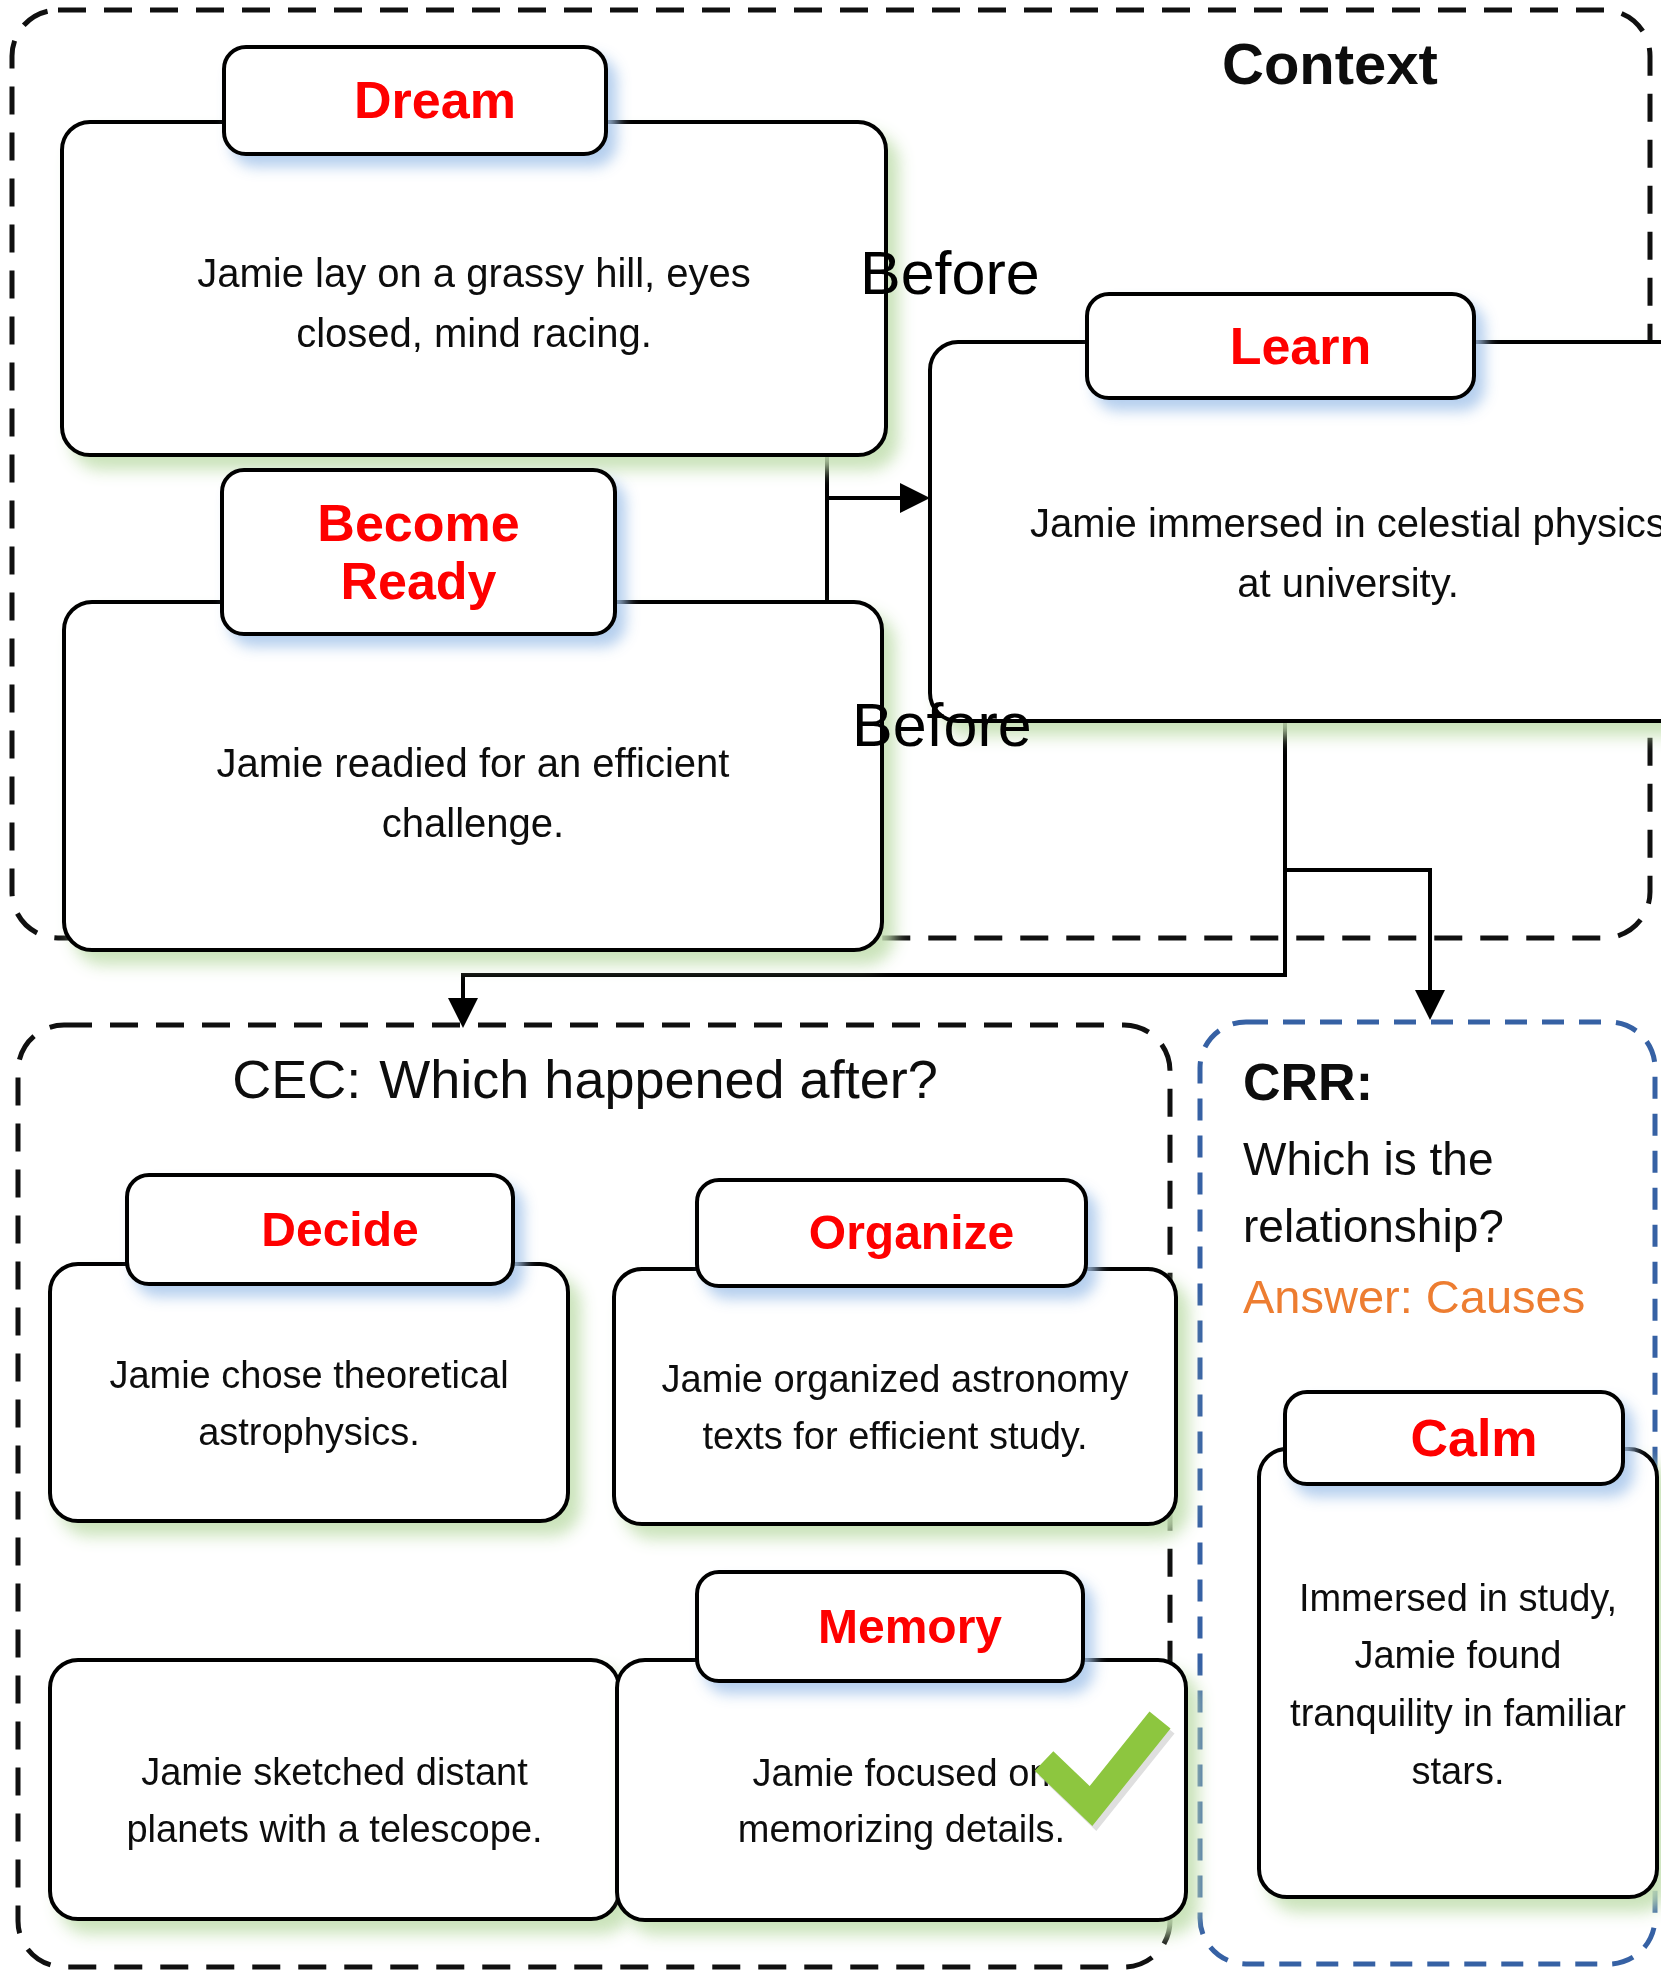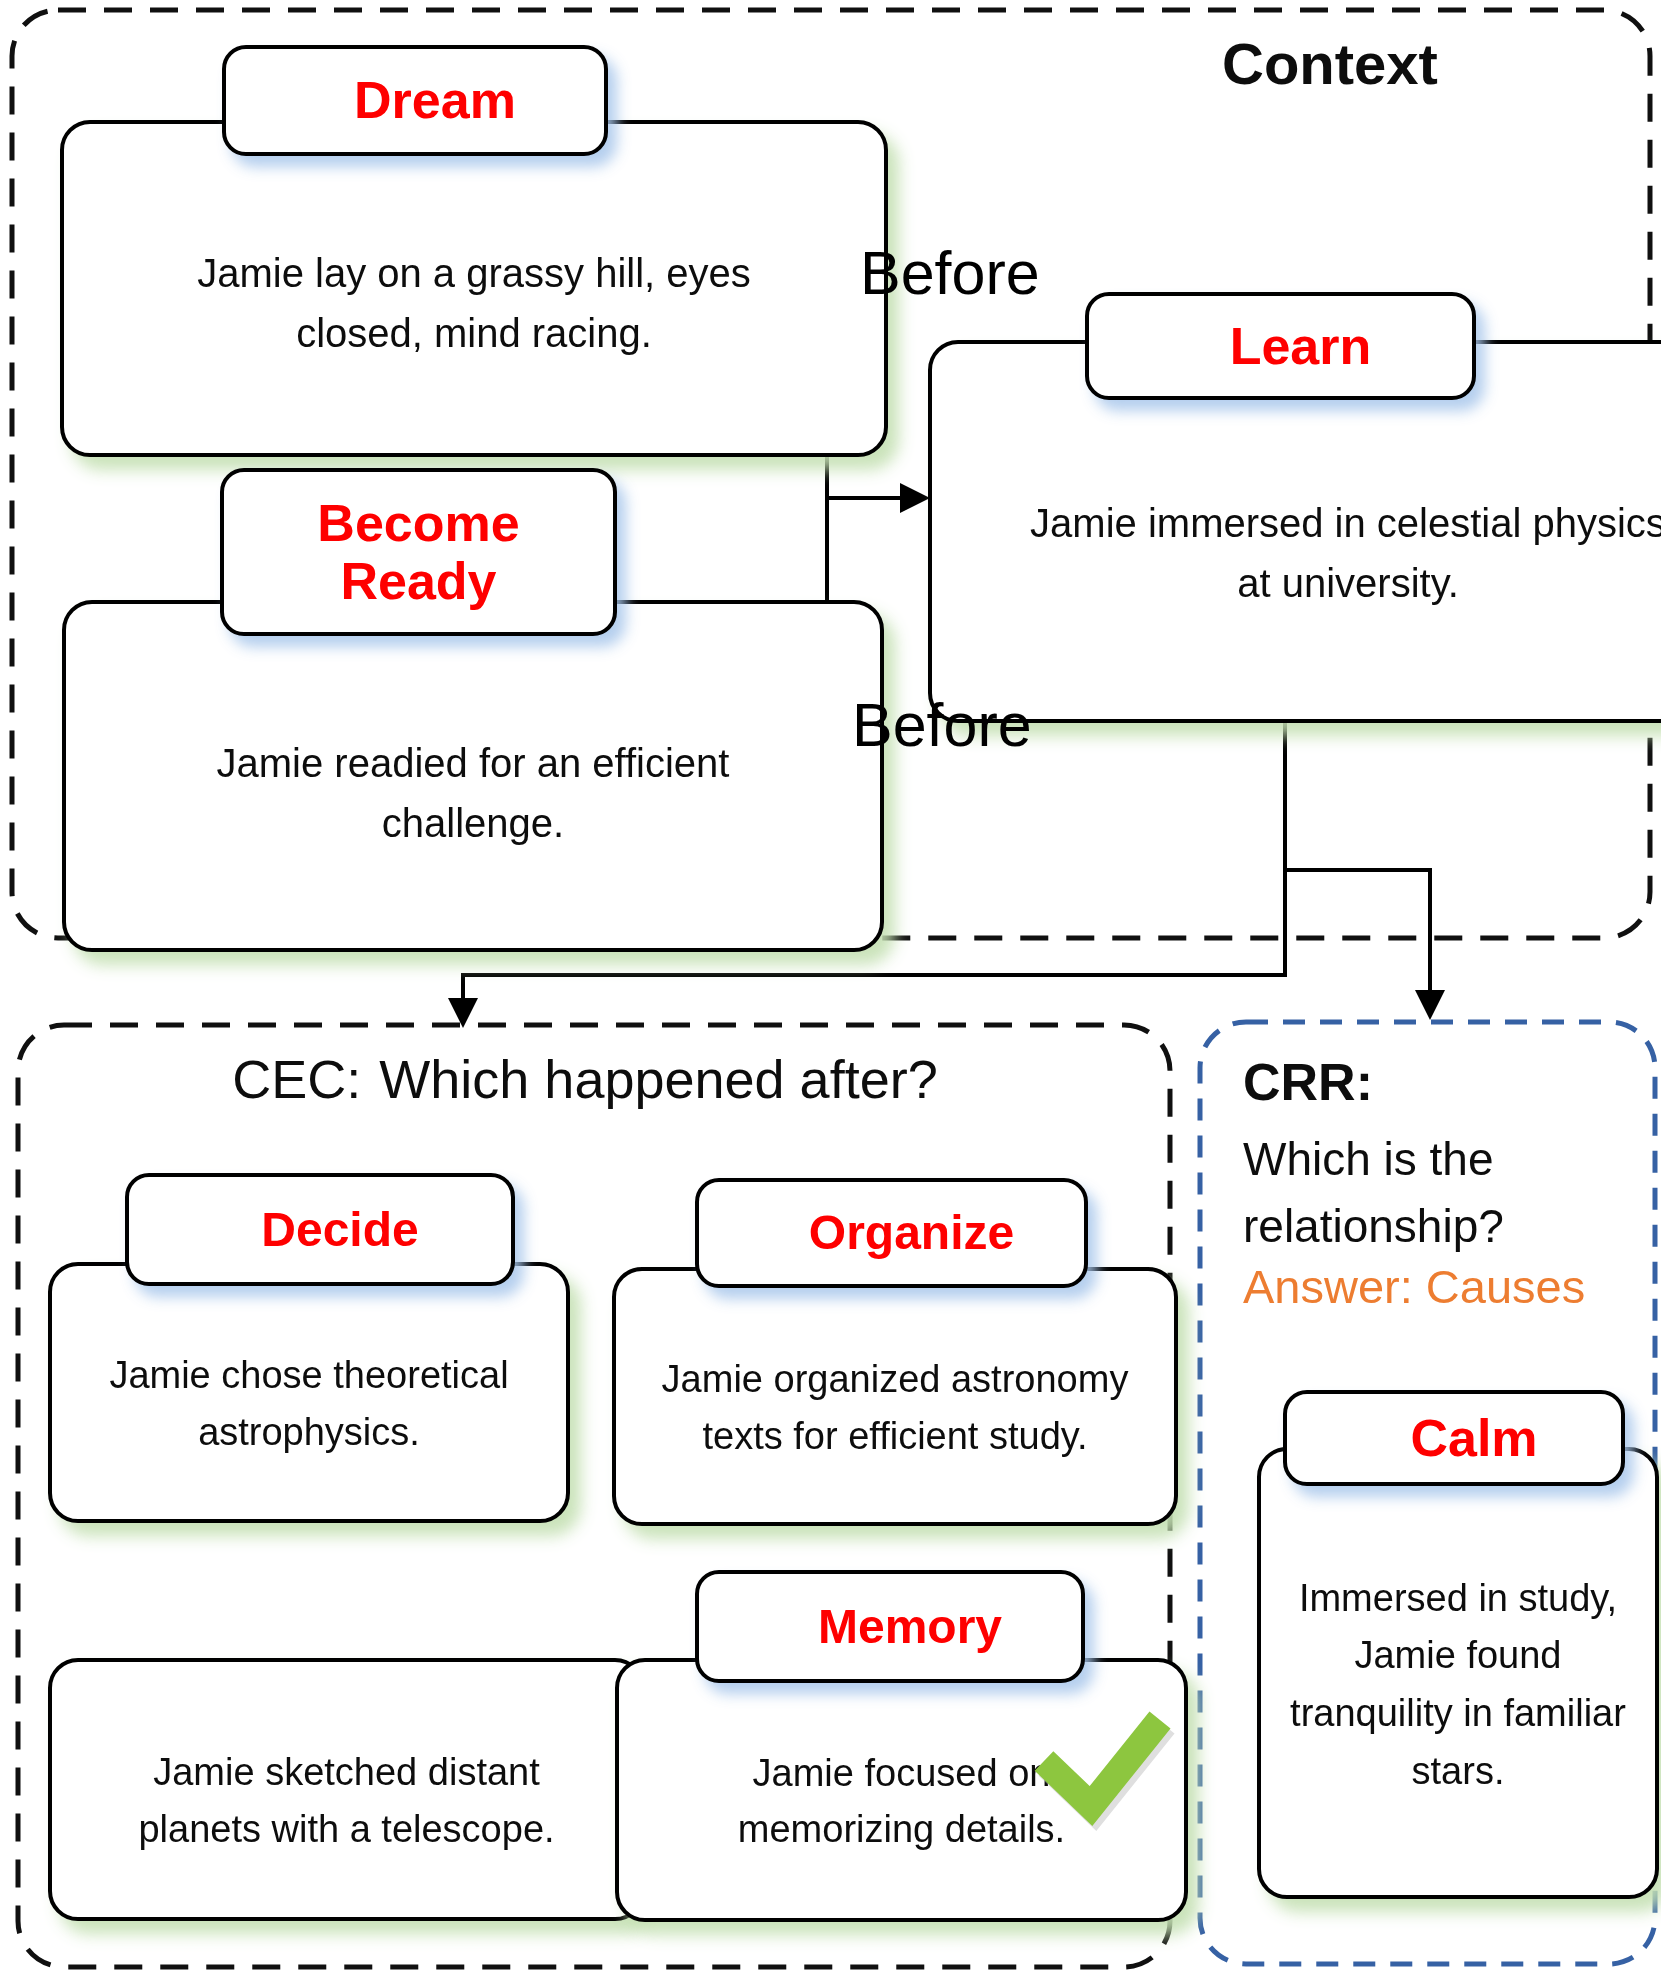--- a/index.html
+++ b/index.html
@@ -29,21 +29,21 @@
   }
   .content-text{width:100%;}
   .big-title{position:absolute;font-weight:bold;font-size:58px;z-index:2;}
   .edge-label{position:absolute;font-size:61px;color:#000000;z-index:2;}
   .cec-heading{position:absolute;left:60px;top:1048px;width:1050px;text-align:center;
     font-size:54px;white-space:nowrap;z-index:2;}
   .cec-heading .prefix{font-weight:normal;margin-right:18px;}
   .crr-block{position:absolute;left:1243px;top:1052px;width:390px;z-index:2;}
   .crr-prefix{font-weight:bold;font-size:52px;margin-bottom:14px;}
   .crr-question{font-size:46px;line-height:1.45;width:330px;}
-  .crr-answer{font-size:47px;color:var(--answer-orange);}
+  .crr-answer{font-size:47px;color:var(--answer-orange);margin-top:10px;}
   .node-label-lg{font-size:52px;}
   .node-content-lg{font-size:40px;line-height:1.5;}
   .opt-label{font-size:48px;}
   .opt-content{font-size:38px;line-height:1.48;}
   .calm-content{font-size:38px;line-height:1.52;}
 </style>
 </head>
 <body>
 
 <div class="stage">
@@ -105,21 +105,21 @@
     <span>Decide</span>
   </div>
 
   <div class="content-box opt-content" style="left:612px;top:1267px;width:478px;height:213px;padding:30px 40px 8px;">
     <div class="content-text">Jamie organized astronomy texts for efficient study.</div>
   </div>
   <div class="label-box opt-label" style="left:695px;top:1178px;width:345px;height:102px;">
     <span>Organize</span>
   </div>
 
-  <div class="content-box opt-content" style="left:48px;top:1658px;width:485px;height:217px;padding:30px 52px 8px;">
+  <div class="content-box opt-content" style="left:48px;top:1658px;width:485px;height:217px;padding:30px 40px 8px;">
     <div class="content-text">Jamie sketched distant planets with a telescope.</div>
   </div>
 
   <div class="content-box opt-content" style="left:615px;top:1658px;width:485px;height:218px;padding:30px 40px 8px;">
     <div class="content-text">Jamie focused on memorizing details.</div>
   </div>
   <div class="label-box opt-label" style="left:695px;top:1570px;width:342px;height:105px;">
     <span>Memory</span>
   </div>
 

